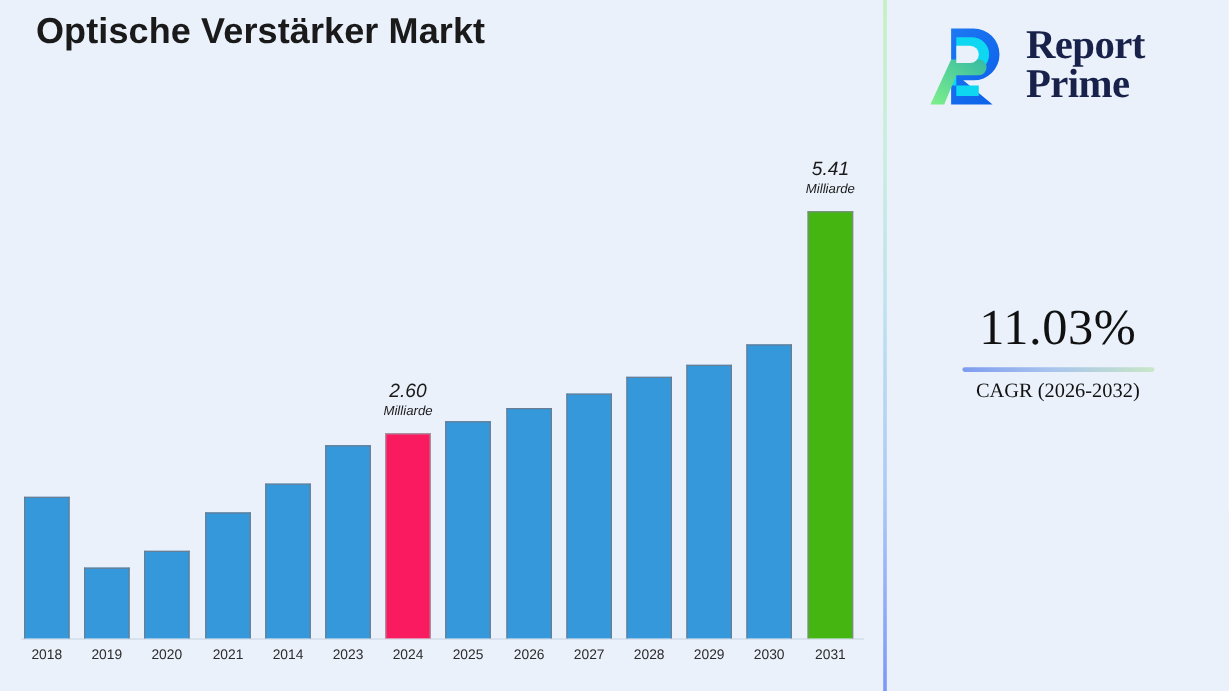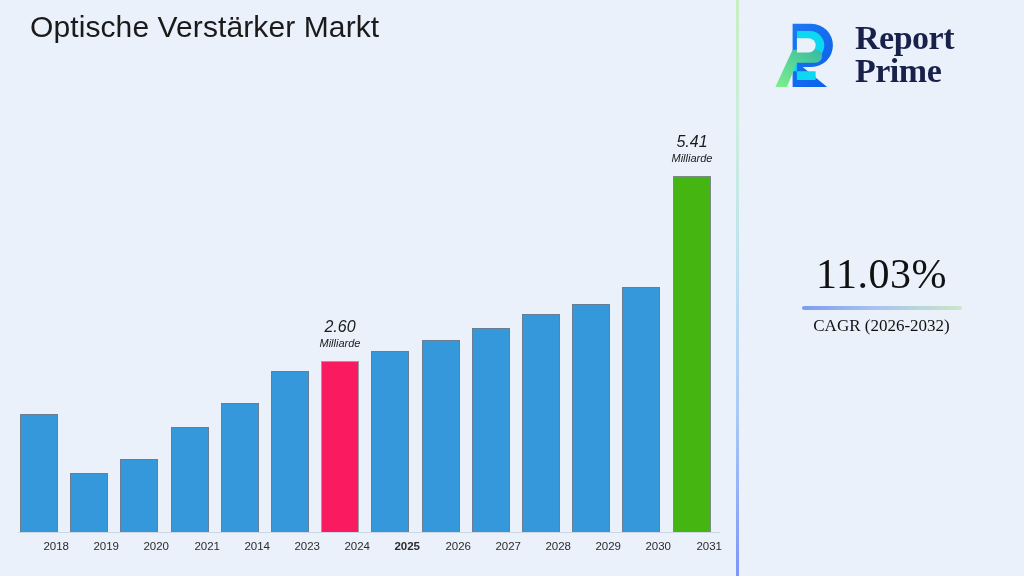--- a/index.html
+++ b/index.html
@@ -18,21 +18,21 @@
   
   #left-panel {
     position: absolute;
     left: 0; top: 0;
     width: 737px; height: 576px;
   }
   #chart-title {
     position: absolute;
     left: 30px; top: 10px;
     font-size: 30px;
-    font-weight: 400;
+    font-weight: 700;
     color: #1a1a1a;
     letter-spacing: 0.1px;
     white-space: nowrap;
     text-align: center;
   }
 
   #plot {
     position: absolute;
     left: 0; top: 0;
     width: 737px; height: 576px;
@@ -70,21 +70,21 @@
   .bar-label .u {
     display: block;
     font-size: 11px;
     margin-top: 2px;
   }
 
   .tick {
     position: absolute;
     width: 60px;
     top: 540px;
-    text-align: right;
+    text-align: center;
     font-size: 11.5px;
     color: #2b2b2b;
   }
 
   
   #divider {
     position: absolute;
     left: 736px; top: 0;
     width: 3px; height: 576px;
     background: linear-gradient(to bottom, #c6f0c0 0%, #c9eede 22%, #bfe2ee 45%, #a9c9f6 72%, #7c97f7 100%);
@@ -159,21 +159,21 @@
         <div class="tick" style="left: 210px;">2014</div>
         <div class="bar blue" style="left: 271px; top: 371px; height: 161px;"></div>
         <div class="tick" style="left: 260px;">2023</div>
         <div class="bar pink" style="left: 321px; top: 361px; height: 171px;"></div>
         <div class="tick" style="left: 310px;">2024</div>
         <div class="bar-label" style="left: 280px; top: 319px;">
           <span class="v">2.60</span>
           <span class="u">Milliarde</span>
         </div>
         <div class="bar blue" style="left: 371px; top: 351px; height: 181px;"></div>
-        <div class="tick" style="left: 360px; font-weight: bold;">2025</div>
+        <div class="tick" style="left: 360px;">2025</div>
         <div class="bar blue" style="left: 422px; top: 340px; height: 192px;"></div>
         <div class="tick" style="left: 411px;">2026</div>
         <div class="bar blue" style="left: 472px; top: 328px; height: 204px;"></div>
         <div class="tick" style="left: 461px;">2027</div>
         <div class="bar blue" style="left: 522px; top: 314px; height: 218px;"></div>
         <div class="tick" style="left: 511px;">2028</div>
         <div class="bar blue" style="left: 572px; top: 304px; height: 228px;"></div>
         <div class="tick" style="left: 561px;">2029</div>
         <div class="bar blue" style="left: 622px; top: 287px; height: 245px;"></div>
         <div class="tick" style="left: 611px;">2030</div>

